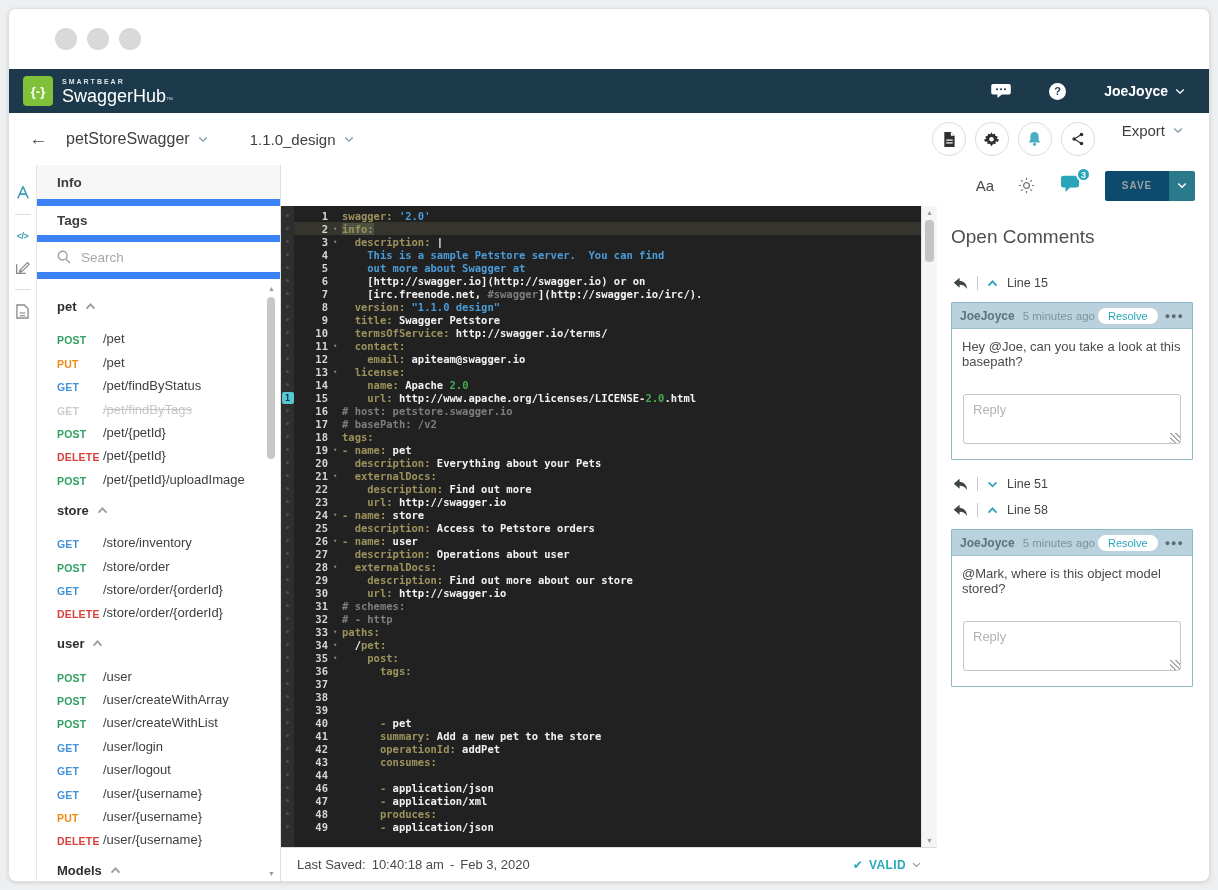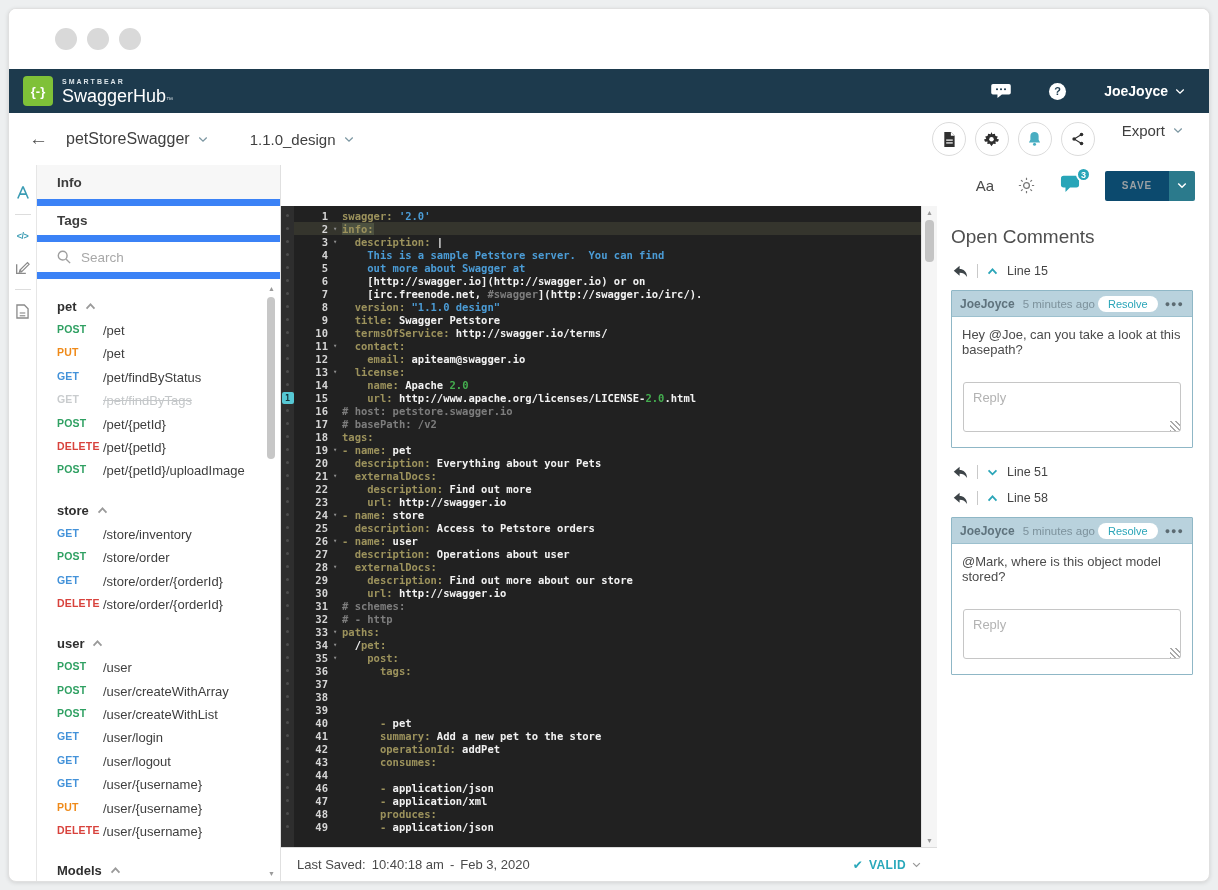--- a/index.html
+++ b/index.html
@@ -58,21 +58,21 @@
             font-size:13.5px; font-weight:bold; color:#3d3d3d; cursor:pointer; }
   .sb-info { height:41px; background:#f7f7f7; }
   .sb-tags { height:36px; }
   .sb-search { height:37px; font-weight:normal; gap:10px; }
   .sb-search input { border:none; outline:none; font-size:13.5px; color:#555; width:150px;
                      font-family:"Liberation Sans", sans-serif; }
   .sb-search input::placeholder { color:#a8a8a8; }
   .oplist { flex:1; overflow:hidden; padding-top:4px; }
   .sec-hdr { display:flex; align-items:center; gap:8px; padding-left:20px; margin:16px 0 9px;
              font-size:13px; font-weight:bold; color:#2f2f2f; cursor:pointer; }
-  .op { display:flex; align-items:flex-start; height:23.4px; padding-left:20px; cursor:pointer; }
+  .op { display:flex; align-items:flex-end; height:23.4px; padding-left:20px; cursor:pointer; }
   .op .m { width:46px; font-size:10.5px; font-weight:bold; letter-spacing:.2px; flex:none; }
   .op .p { font-size:13px; color:#3e3e3e; }
   .m-POST { color:#2fa062; } .m-PUT { color:#ef8a19; } .m-GET { color:#4392d9; } .m-DELETE { color:#d8423c; }
   .op.disabled .m { color:#c9ccce; }
   .op.disabled .p { color:#c4c7c9; text-decoration:line-through; }
   .sb-scroll { position:absolute; right:1px; top:116px; bottom:0; width:15px; }
   .scroll-arrow { position:absolute; left:0; width:100%; text-align:center; font-size:7px; color:#9a9a9a; }
   .sb-thumb { position:absolute; left:3px; top:16px; width:8px; height:162px; background:#c7c7c7; border-radius:4px; }
 
   
@@ -110,21 +110,21 @@
   .ed-thumb { position:absolute; left:3px; top:14px; width:9px; height:42px; background:#c4c4c4; border-radius:4px; }
 
   .statusbar { height:34px; flex:none; border-top:1px solid #dcdcdc; display:flex; align-items:center;
                padding:0 16px; font-size:13px; color:#4a4a4a; background:#fff; gap:6px; }
   .statusbar .sright { margin-left:auto; display:flex; align-items:center; gap:6px; cursor:pointer; }
   .vcheck { color:#29a8ba; font-size:12px; }
   .vlabel { color:#29a8ba; font-size:12px; font-weight:bold; letter-spacing:.4px; }
 
   
   .comments { flex:1; padding:20px 16px 0 14px; overflow:hidden; }
-  .cm-title { font-size:19px; color:#4f4f4f; font-weight:normal; margin-bottom:16px; }
+  .cm-title { font-size:19px; color:#4f4f4f; font-weight:normal; margin-bottom:28px; }
   .thread-row { display:flex; align-items:center; gap:9px; margin:0 0 12px 2px; cursor:pointer; }
   .vdiv { width:1px; height:14px; background:#c9c9c9; }
   .tr-label { font-size:12.5px; color:#444; }
   .card { border:1px solid #8fb7c6; border-radius:1px; margin:2px 0 17px; background:#fff; }
   .card-hdr { background:#b9d2dd; height:26px; display:flex; align-items:center; padding:0 8px;
               border-bottom:1px solid #9cc0ce; }
   .c-author { font-size:12px; color:#5f737d; font-weight:bold; }
   .c-time { font-size:11.5px; color:#7d929c; margin-left:8px; }
   .resolve { margin-left:auto; background:#fff; border:none; border-radius:9px; color:#2aa5b8;
              font-size:11px; padding:2px 10px; cursor:pointer; }

